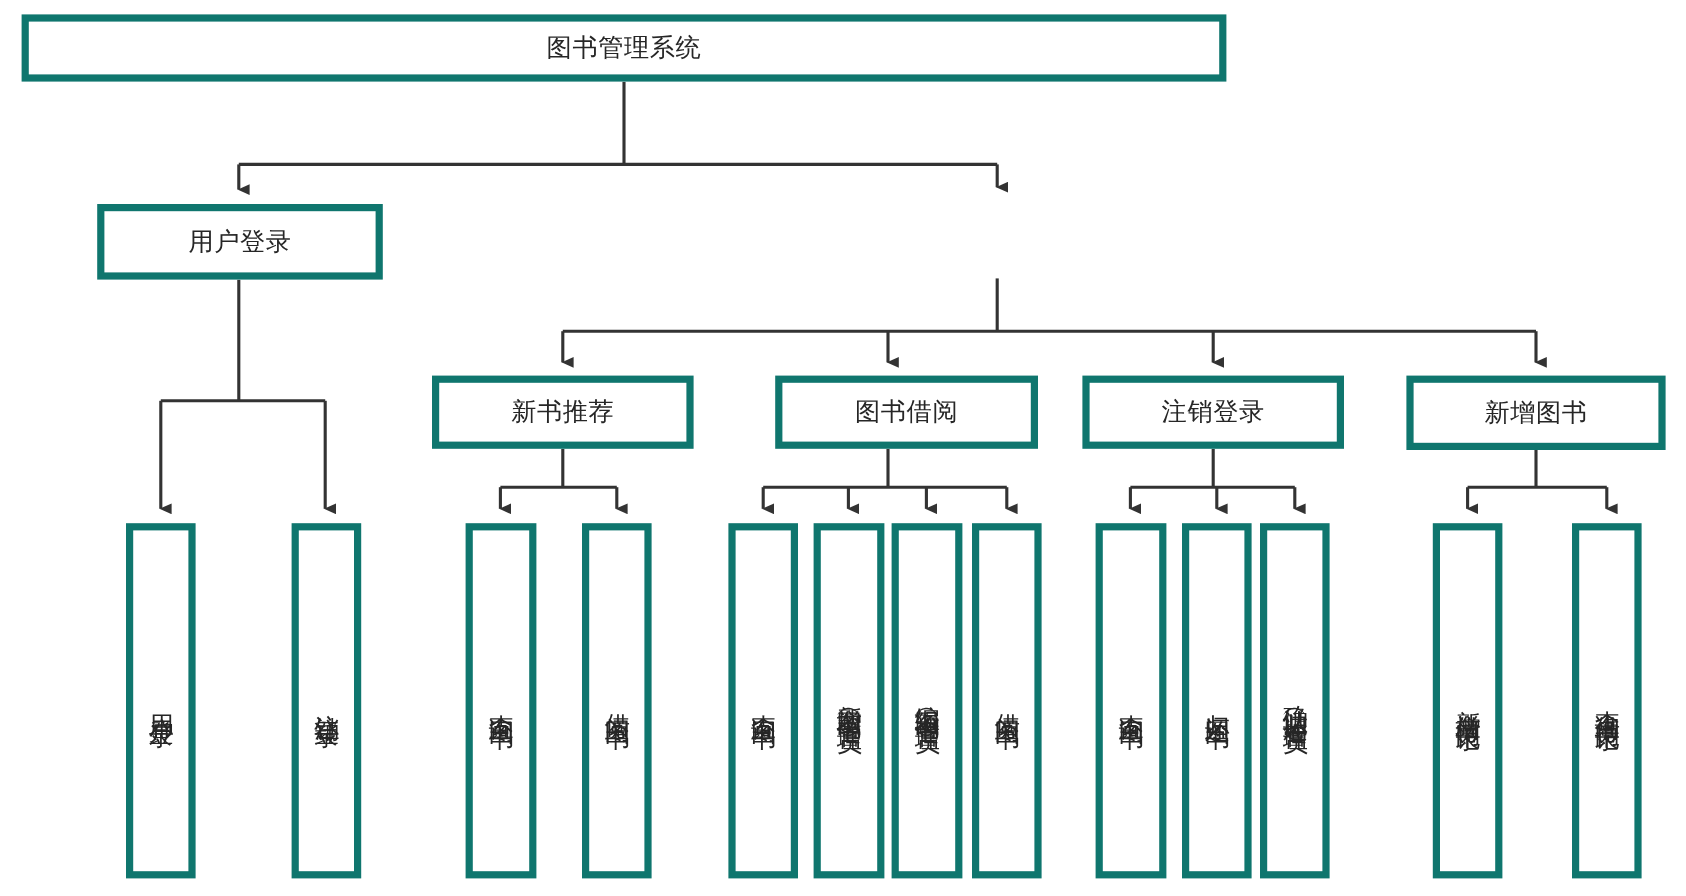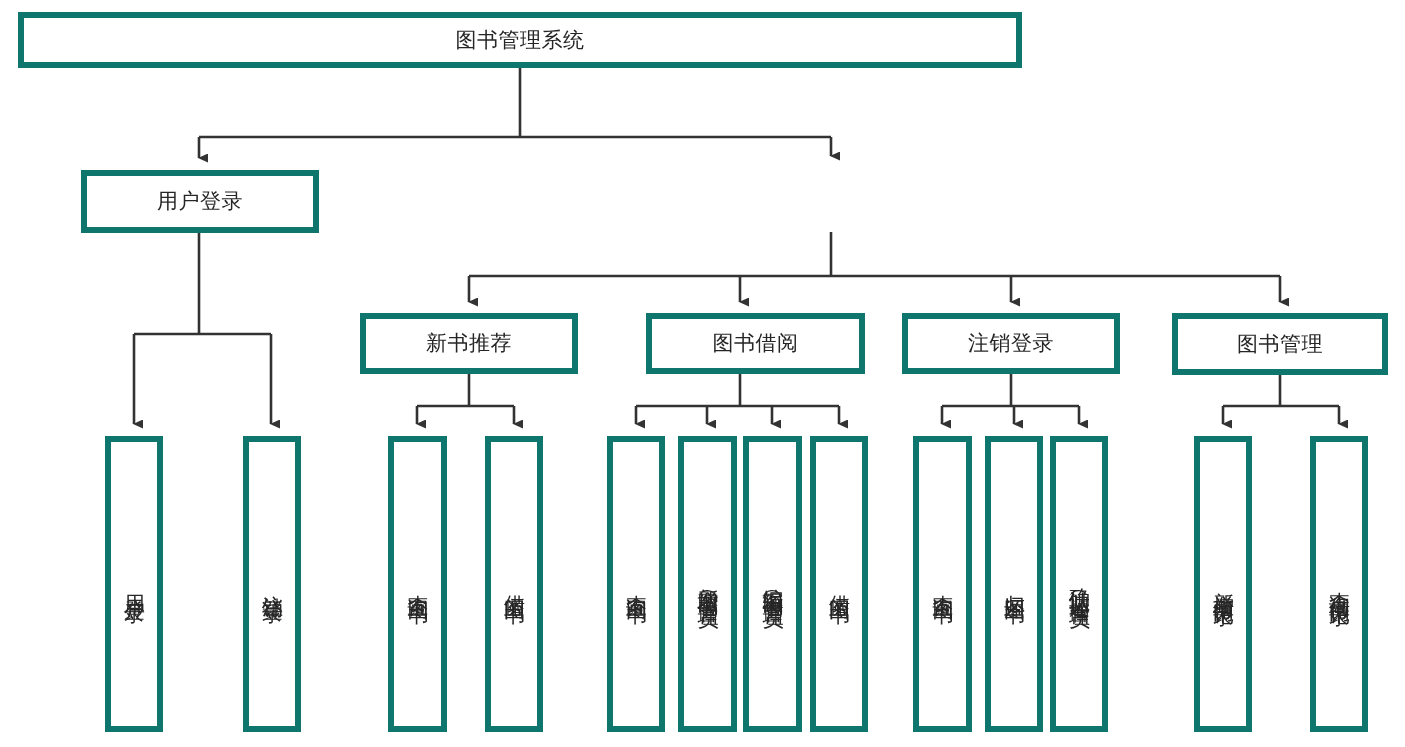--- a/index.html
+++ b/index.html
@@ -135,21 +135,21 @@
 
   <div class="node" style="left:646px; top:313px; width:219px; height:61px;">
     <span class="node-label">图书借阅</span>
   </div>
 
   <div class="node" style="left:902px; top:313px; width:218px; height:61px;">
     <span class="node-label">注销登录</span>
   </div>
 
   <div class="node" style="left:1172px; top:313px; width:216px; height:62px;">
-    <span class="node-label">图书管理</span>
+    <span class="node-label">新增图书</span>
   </div>
 
   <div class="node vertical" style="left:105px; top:436px; width:58px; height:296px;">
     <span class="node-label">用户登录</span>
   </div>
 
   <div class="node vertical" style="left:243px; top:436px; width:58px; height:296px;">
     <span class="node-label">注销登录</span>
   </div>
 

